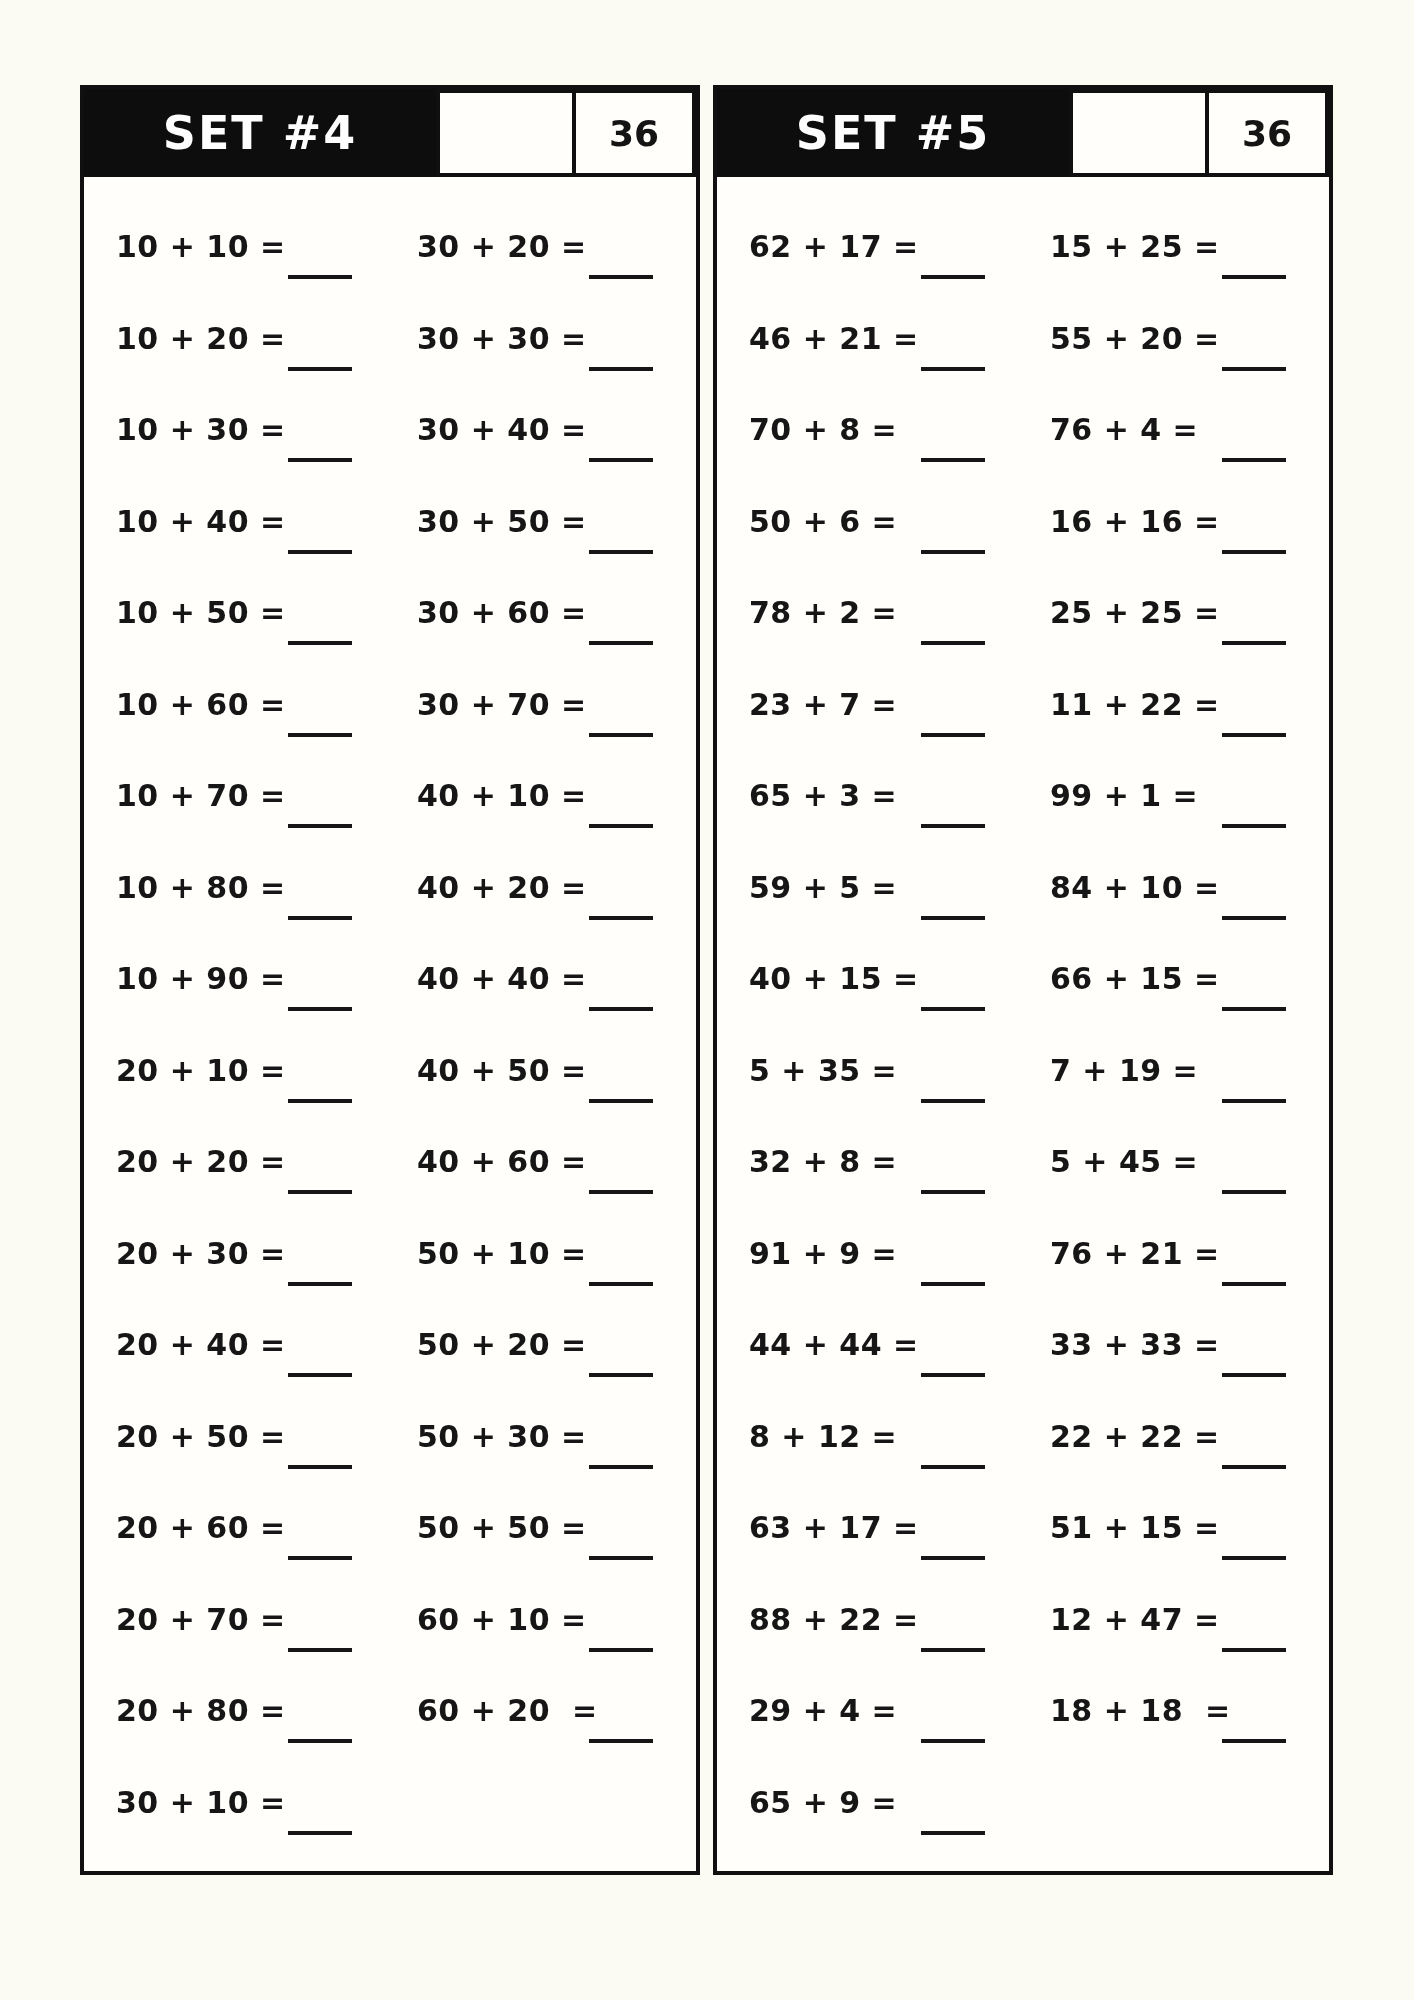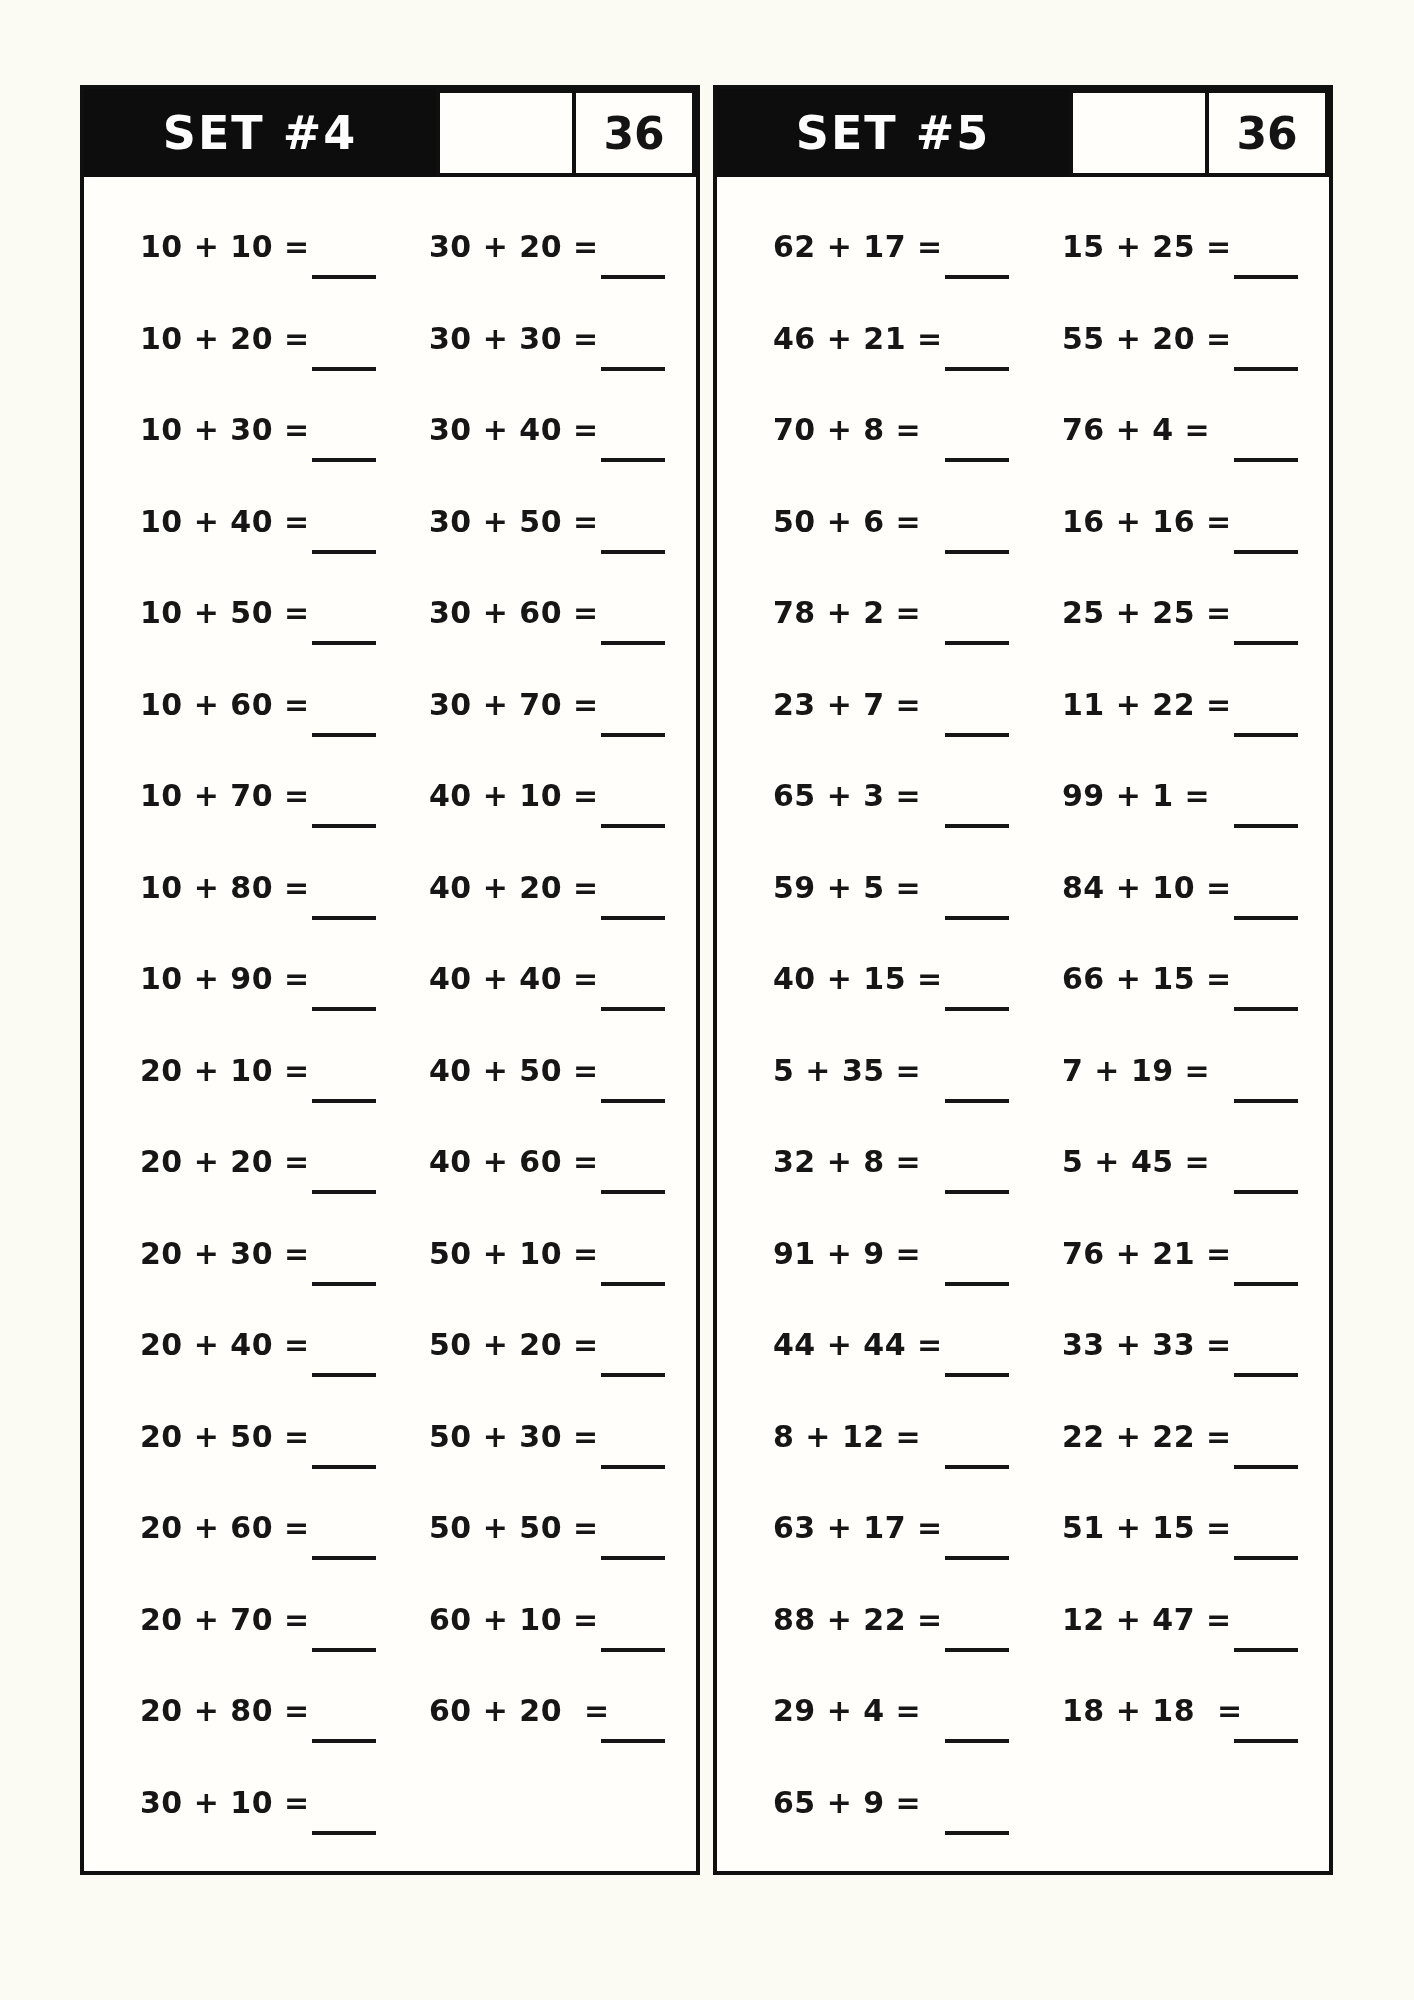--- a/index.html
+++ b/index.html
@@ -29,25 +29,25 @@
     white-space:pre;
   }
   .scorebox {
     width:140px; background:#fffefb;
     border:4px solid #101010;
   }
   .totalbox {
     width:120px; background:#fffefb;
     border:4px solid #101010; border-left:none;
     display:flex; align-items:center; justify-content:center;
-    font-size:44px; font-weight:600;
+    font-size:36px; font-weight:600;
   }
 
   .pbody { display:flex; padding-top:52px; }
-  .col { flex:1; padding-left:56px; }
+  .col { flex:1; padding-left:32px; }
   .col.c2 { padding-left:22px; }
 
   .prob { position:relative; height:91.5px; }
   .expr {
     font-size:30px; font-weight:600; letter-spacing:.5px;
     line-height:36px; white-space:pre; color:#161616;
   }
   .blank {
     position:absolute; left:172px; top:46px;
     width:64px; height:0;

